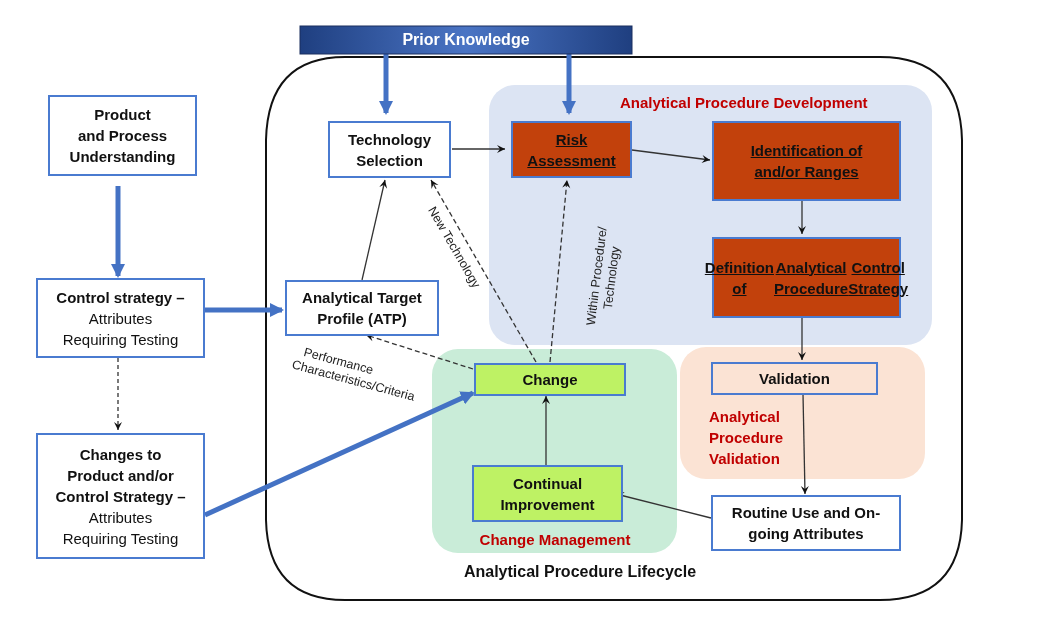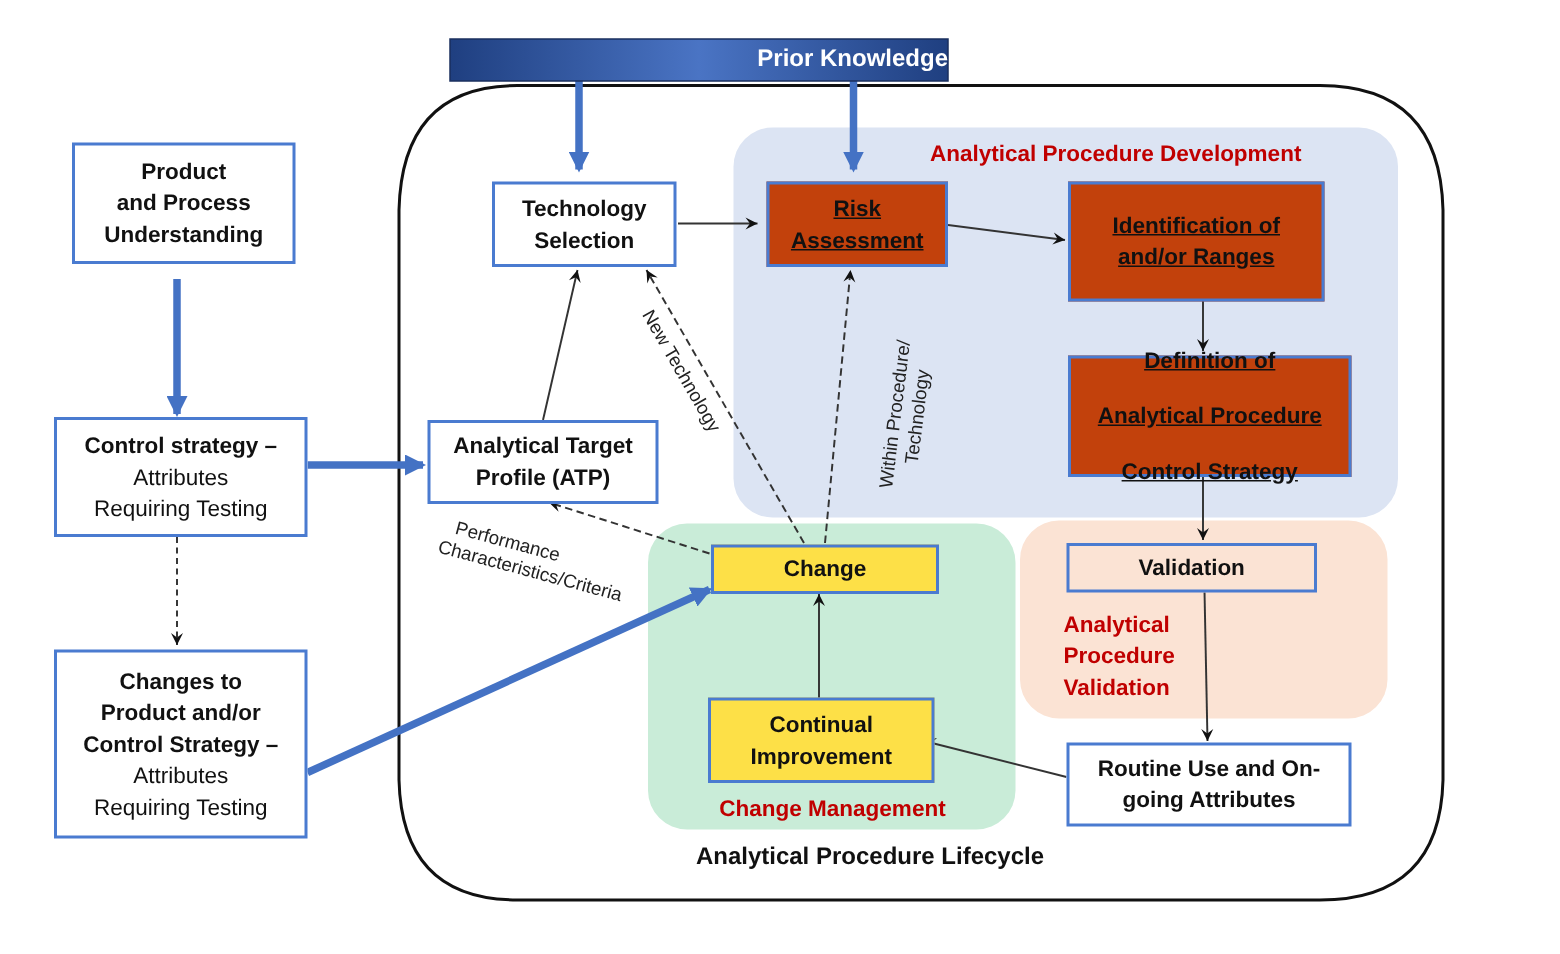--- a/index.html
+++ b/index.html
@@ -6,21 +6,21 @@
   body { width:1040px; height:636px; position:relative; overflow:hidden;
          font-family:"Liberation Sans", "DejaVu Sans", sans-serif; }
   .abs { position:absolute; box-sizing:border-box; }
   svg.layer { position:absolute; left:0; top:0; }
   .region { position:absolute; border-radius:26px; }
   .box { position:absolute; box-sizing:border-box; border:2px solid #4a7bd0;
          display:flex; align-items:center; justify-content:center; text-align:center;
          color:#111; font-weight:bold; font-size:15px; line-height:21px; }
   .box.white { background:#ffffff; }
   .box.blue { background:#c2410c;text-decoration:underline; }
-  .box.green { background:#fde047; }
+  .box.green { background:#bef264; }
   .box.peach { background:#fbe3d4; }
   .box .plain { font-weight:normal; }
   .red-label { position:absolute; color:#c00000; font-weight:bold; font-size:15px; line-height:21px; }
   .anno { position:absolute; color:#222; font-size:12.5px; line-height:15px; white-space:nowrap; }
 </style>
 </head>
 <body>
 
 <div class="region" style="left:489px; top:85px; width:443px; height:260px; background:#dce4f3;"></div>
 <div class="region" style="left:432px; top:349px; width:245px; height:204px; background:#c9ecd8;"></div>
@@ -59,21 +59,21 @@
   <line x1="362" y1="280" x2="385" y2="180" stroke="#333" stroke-width="1.3" marker-end="url(#ah)"></line>
 
   <line x1="118" y1="358" x2="118" y2="430" stroke="#333" stroke-width="1.3" stroke-dasharray="4,3" marker-end="url(#ah)"></line>
   <line x1="536" y1="362" x2="431" y2="180" stroke="#333" stroke-width="1.3" stroke-dasharray="5,3" marker-end="url(#ah)"></line>
   <line x1="550" y1="362" x2="567" y2="180" stroke="#333" stroke-width="1.3" stroke-dasharray="5,3" marker-end="url(#ah)"></line>
   <line x1="473" y1="369" x2="366" y2="335" stroke="#333" stroke-width="1.3" stroke-dasharray="5,3" marker-end="url(#ah)"></line>
 
   <rect x="300" y="26" width="332" height="28" fill="url(#barGrad)" stroke="#1a2f5e" stroke-width="1"></rect>
 </svg>
 
-<div class="abs" style="left:300px; top:26px; width:332px; height:28px; line-height:28px; text-align:right; color:#fff; font-weight:bold; font-size:16px;">Prior Knowledge</div>
+<div class="abs" style="left:300px; top:26px; width:332px; height:28px; line-height:28px; text-align:center; color:#fff; font-weight:bold; font-size:16px;">Prior Knowledge</div>
 
 <div class="red-label" style="left:620px; top:92px;">Analytical Procedure Development</div>
 <div class="red-label" style="left:709px; top:406px;">
   <div>Analytical</div>
   <div>Procedure</div>
   <div>Validation</div>
 </div>
 <div class="red-label" style="left:442px; top:529px; width:226px; text-align:center;">Change Management</div>
 
 <div class="box white" style="left:48px; top:95px; width:149px; height:81px; flex-direction:column;">
@@ -95,25 +95,25 @@
 </div>
 
 <div class="box white" style="left:328px; top:121px; width:123px; height:57px; flex-direction:column;">
   <div>Technology</div>
   <div>Selection</div>
 </div>
 <div class="box blue" style="left:511px; top:121px; width:121px; height:57px; flex-direction:column;">
   <div>Risk</div>
   <div>Assessment</div>
 </div>
-<div class="box blue" style="left:712px; top:121px; width:171px; height:80px; flex-direction:column;">
+<div class="box blue" style="left:712px; top:121px; width:189px; height:80px; flex-direction:column;">
   <div>Identification of</div>
   <div>and/or Ranges</div>
 </div>
-<div class="box blue" style="left:712px; top:237px; width:189px; height:81px; flex-direction:column;gap:16px;">
+<div class="box blue" style="left:712px; top:237px; width:189px; height:81px; flex-direction:row;">
   <div>Definition of</div>
   <div>Analytical Procedure</div>
   <div>Control Strategy</div>
 </div>
 <div class="box white" style="left:285px; top:280px; width:154px; height:56px; flex-direction:column;">
   <div>Analytical Target</div>
   <div>Profile (ATP)</div>
 </div>
 <div class="box green" style="left:474px; top:363px; width:152px; height:33px;">
   <div>Change</div>

